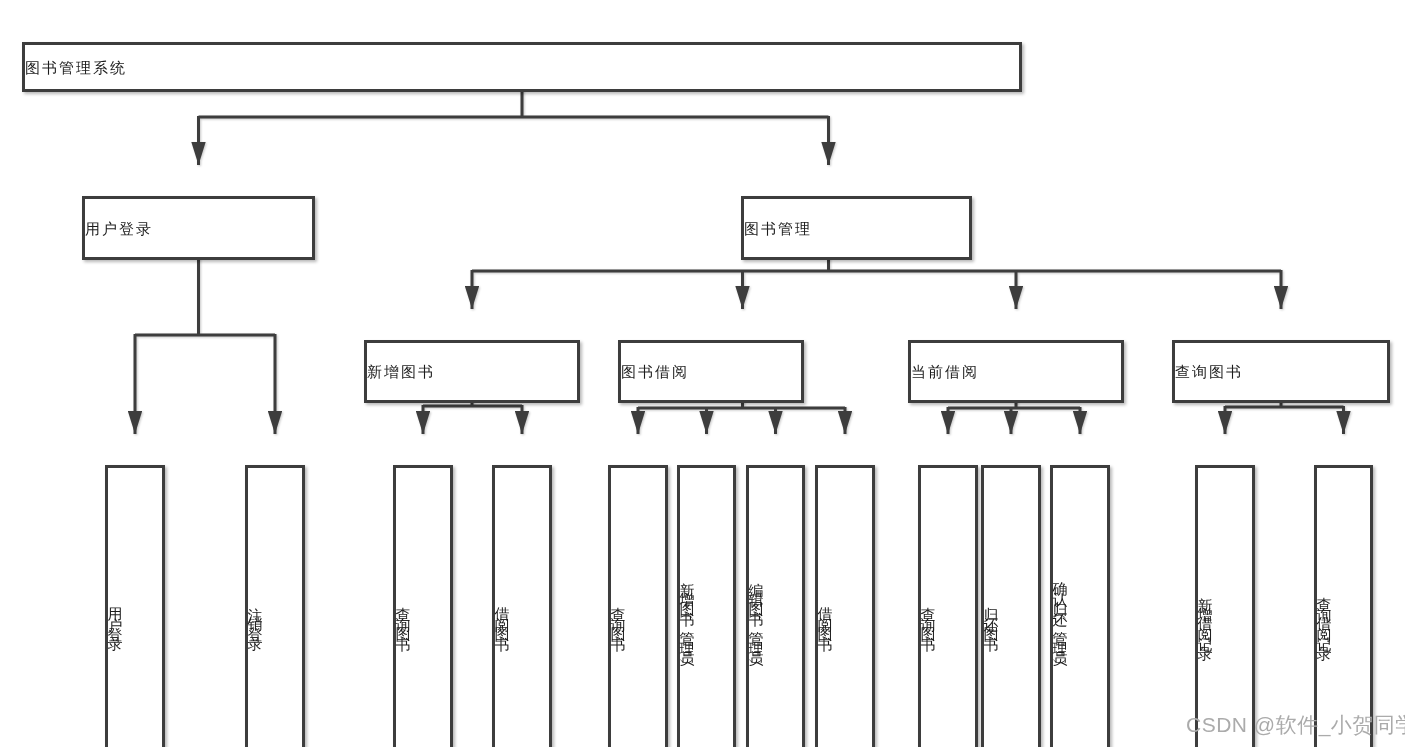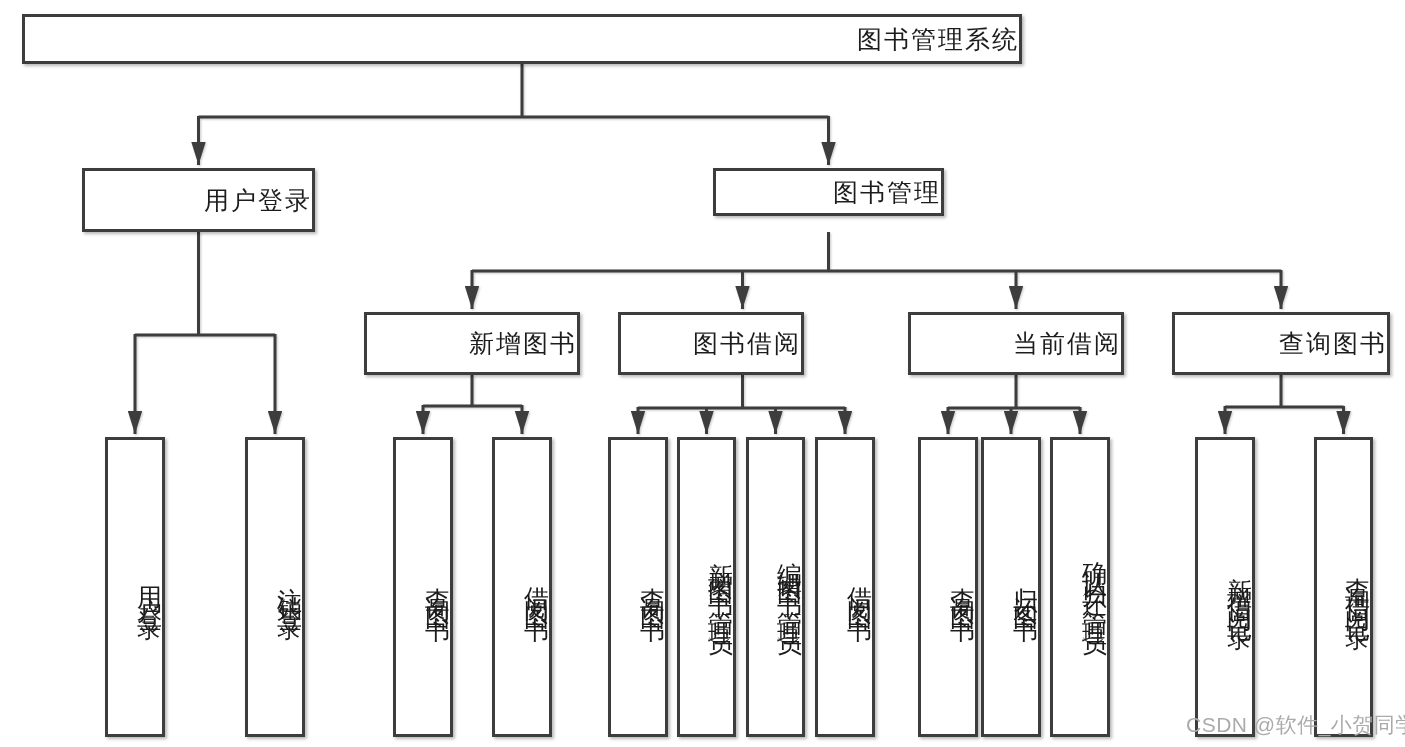--- a/index.html
+++ b/index.html
@@ -12,22 +12,22 @@
   #canvas{
     position:relative;width:1405px;height:747px;background:var(--bg);
     font-family:"Liberation Sans","DejaVu Sans",sans-serif;overflow:hidden;
   }
   #wires{position:absolute;left:0;top:0;width:1405px;height:747px;
     filter:drop-shadow(1.5px 1.5px 1px rgba(0,0,0,0.22));}
   .box{
     position:absolute;box-sizing:border-box;background:#fff;
     border:3px solid var(--line);
     box-shadow:2px 2px 3px rgba(0,0,0,0.28);
-    display:flex;align-items:center;justify-content:flex-end;
-    color:var(--text);font-size:25px;line-height:1;
+    display:flex;align-items:center;justify-content:flex-start;
+    color:var(--text);font-size:15px;line-height:1;margin-top:28px;
   }
   .box.h span{letter-spacing:2px;white-space:nowrap;}
   .box.v span{
     writing-mode:vertical-rl;text-orientation:mixed;
     letter-spacing:10px;line-height:1;white-space:nowrap;
   }
   #watermark{
     position:absolute;left:1186px;top:711px;z-index:5;
     color:var(--wm);font-size:21px;letter-spacing:0.5px;white-space:nowrap;
   }
@@ -95,31 +95,31 @@
     </g>
   </svg>
 
   <div class="box h" style="left:22px;top:14px;width:1000px;height:50px;">
     <span>图书管理系统</span>
   </div>
 
   <div class="box h" style="left:82px;top:168px;width:233px;height:64px;">
     <span>用户登录</span>
   </div>
-  <div class="box h" style="left:713px;top:168px;width:231px;height:48px;padding-left:8px;">
+  <div class="box h" style="left:741px;top:168px;width:231px;height:64px;">
     <span>图书管理</span>
   </div>
 
   <div class="box h" style="left:364px;top:312px;width:216px;height:63px;">
     <span>新增图书</span>
   </div>
   <div class="box h" style="left:618px;top:312px;width:186px;height:63px;">
     <span>图书借阅</span>
   </div>
-  <div class="box h" style="left:908px;top:312px;width:216px;height:63px;padding-left:40px;">
+  <div class="box h" style="left:908px;top:312px;width:216px;height:63px;">
     <span>当前借阅</span>
   </div>
   <div class="box h" style="left:1172px;top:312px;width:218px;height:63px;">
     <span>查询图书</span>
   </div>
 
   <div class="box v" style="left:105px;top:437px;width:60px;height:300px;">
     <span>用户登录</span>
   </div>
   <div class="box v" style="left:245px;top:437px;width:60px;height:300px;">

